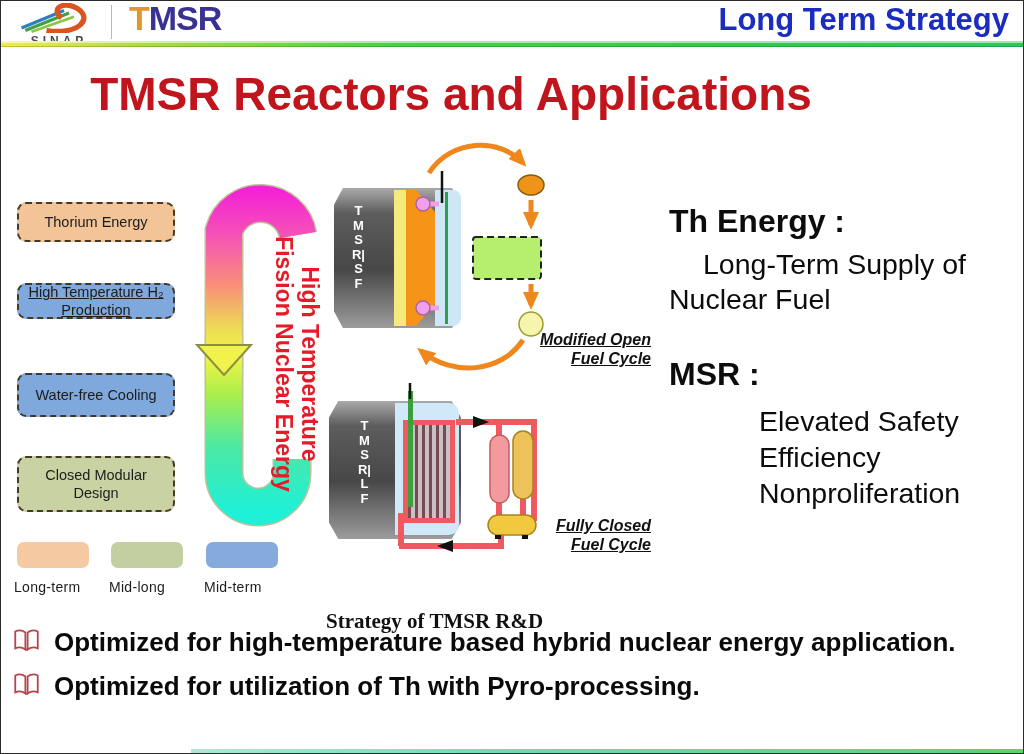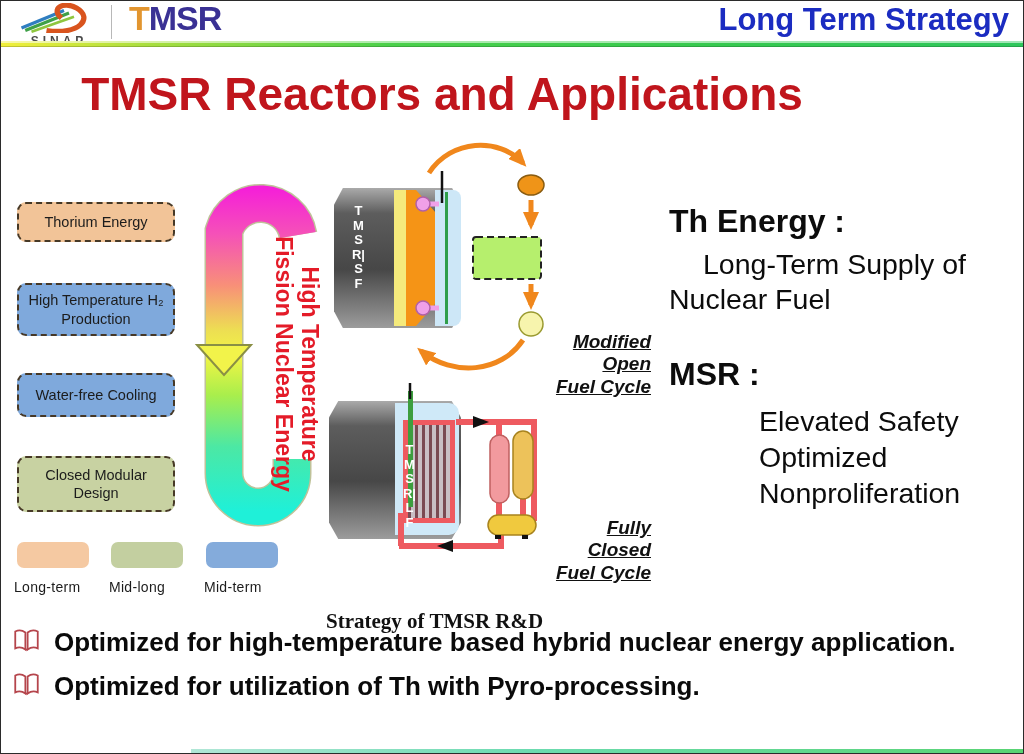--- a/index.html
+++ b/index.html
@@ -22,32 +22,32 @@
     background:linear-gradient(90deg,#f2ef3a 0%,#aade3e 14%,#4ad04a 38%,#35c94f 70%,#2ec75c 100%);
     box-shadow:inset 0 2px 0 rgba(255,255,255,.55), inset 0 -1px 0 rgba(0,0,0,.18);
   }
   .bottom-line{
     left:190px;right:0;bottom:0;height:4px;
     background:linear-gradient(90deg,#a8e4d2 0%,#5cd7a8 40%,#46cf63 100%);
     opacity:.9;
   }
 
   
-  .slide-title{left:7px;top:66px;width:868px;text-align:center;
+  .slide-title{left:16px;top:66px;width:868px;text-align:center;
     font-size:46px;font-weight:800;color:#c0151c;}
 
   
   .app-box{left:16px;width:158px;border:2px dashed #463826;border-radius:9px;
     display:flex;align-items:center;justify-content:center;text-align:center;
     font-size:14.5px;color:#1c1c1c;line-height:1.25;box-sizing:border-box;padding:2px 6px;}
   .bx-peach{background:#f2c498;}
   .bx-blue{background:#7fa9dc;}
   .bx-green{background:#c8d2a2;}
   .b1{top:201px;height:40px;}
-  .b2{top:282px;height:53px;}
+  .b2{top:282px;height:36px;text-decoration:underline;}
   .b3{top:372px;height:44px;}
   .b4{top:455px;height:56px;}
 
   .legend-swatch{top:541px;width:72px;height:26px;border-radius:7px;}
   .sw-long{left:16px;background:#f5c9a2;}
   .sw-midlong{left:110px;background:#c3cfa0;}
   .sw-mid{left:205px;background:#84abdb;}
   .legend-label{top:578px;font-size:14px;color:#1c1c1c;letter-spacing:.3px;}
   .ll1{left:13px;} .ll2{left:108px;text-align:right;} .ll3{left:203px;}
 
@@ -57,39 +57,39 @@
     font-size:23px;font-weight:bold;color:#e41b28;line-height:26px;white-space:nowrap;}
 
   
   .vessel{background:linear-gradient(180deg,#aaaaaa 0%,#5d5d5d 18%,#474747 58%,#9c9c9c 100%);
     clip-path:polygon(0 12%,7% 0,93% 0,100% 12%,100% 88%,93% 100%,7% 100%,0 88%);}
   .vessel-sf{left:333px;top:187px;width:127px;height:140px;}
   .vessel-lf{left:328px;top:400px;width:132px;height:138px;}
   .vlabel{width:15px;word-break:break-all;line-height:14.5px;text-align:center;
     font-size:13px;font-weight:bold;color:#ffffff;letter-spacing:0;}
   .vl-sf{left:350px;top:203px;}
-  .vl-lf{left:356px;top:442px;margin-left:45px;}
+  .vl-lf{left:356px;top:418px;}
 
   
   .sf-yellow{left:393px;top:189px;width:14px;height:136px;background:#f5ea7c;}
   .sf-orange{left:405px;top:189px;width:36px;height:136px;background:#f59416;
     clip-path:polygon(0 0,28% 0,100% 22%,100% 78%,28% 100%,0 100%);}
   .sf-blue{left:434px;top:189px;width:26px;height:136px;background:#cde7f7;
     border-radius:0 8px 8px 0;}
   .sf-greenline{left:444px;top:191px;width:3px;height:132px;background:#2f9e4a;}
 
   
   .lf-blue{left:394px;top:402px;width:64px;height:132px;background:#cfe9f8;border-radius:0 10px 10px 0;}
   .lf-core{left:402px;top:419px;width:42px;height:93px;
     background:repeating-linear-gradient(90deg,#7a4a52 0 3px,#c9bfc4 3px 7px);
     border:5px solid #ee5a60;box-sizing:content-box;}
   .lf-rod{left:407px;top:390px;width:5px;height:116px;background:#3d9e3e;}
 
   
-  .cycle-label{width:112px;text-align:right;font-size:19px;font-weight:bold;
+  .cycle-label{width:112px;text-align:right;font-size:16px;font-weight:bold;
     font-style:italic;color:#111;line-height:1.18;}
   .cycle-label span{text-decoration:underline;}
   .cl-sf{left:538px;top:330px;}
   .cl-lf{left:538px;top:516px;}
   .caption{left:325px;top:608px;width:340px;text-align:left;
     font-family:"Liberation Serif","DejaVu Serif",serif;font-size:21px;font-weight:bold;color:#111;}
 
   
   .rp-head{left:668px;width:350px;font-size:32px;font-weight:800;color:#0c0c0c;}
   .rp-th{top:202px;} .rp-msr{top:355px;}
@@ -232,21 +232,21 @@
     <span>Fuel Cycle</span>
   </div>
 
   <div class="abs caption">Strategy of TMSR R&amp;D</div>
 
   <div class="abs rp-head rp-th">Th Energy :</div>
   <div class="abs rp-head rp-msr">MSR :</div>
   <div class="abs rp-body">Long-Term Supply of Nuclear Fuel</div>
   <div class="abs rp-items">
     <div>Elevated Safety</div>
-    <div>Optimized</div>
+    <div>Efficiency</div>
     <div>Nonproliferation</div>
   </div>
 
   <div class="abs bullets">
     <div class="bullet">
       <svg class="bullet-icon" viewBox="0 0 24 20" width="27" height="23">
         <path d="M2 2 C5 .5 8.5 1 11 2.8 L11 18 C8.5 16.2 5 15.7 2 17 Z" fill="#fff" stroke="#b5454c" stroke-width="1.6"></path>
         <path d="M22 2 C19 .5 15.5 1 13 2.8 L13 18 C15.5 16.2 19 15.7 22 17 Z" fill="#fff" stroke="#b5454c" stroke-width="1.6"></path>
         <path d="M11 18 L13 18" stroke="#b5454c" stroke-width="1.6"></path>
       </svg>

